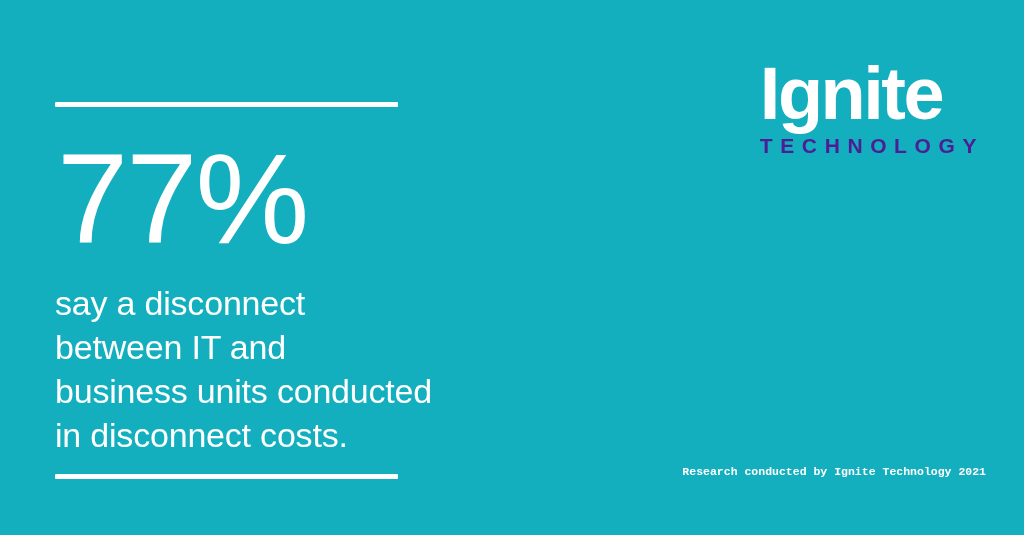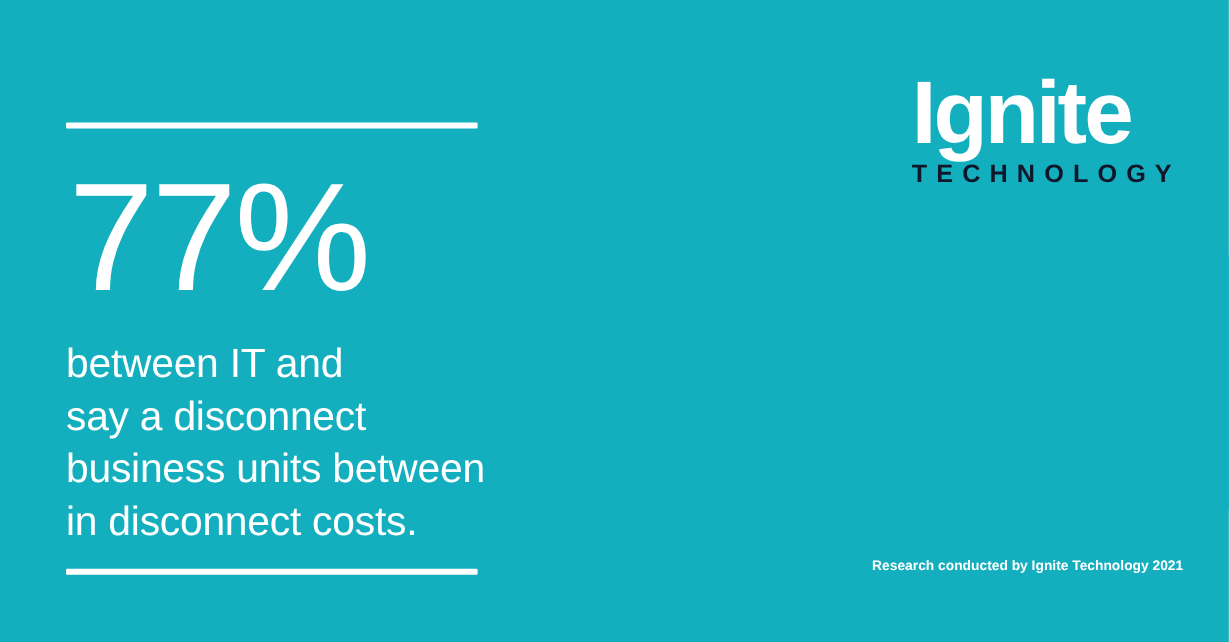--- a/index.html
+++ b/index.html
@@ -79,48 +79,49 @@
     letter-spacing: -2.5px;
     color: #ffffff;
   }
   .logo-sub {
     display: block;
     margin-top: 4px;
     font-size: 21px;
     line-height: 24px;
     font-weight: bold;
     letter-spacing: 7.6px;
-    color: #0f172a;
+    color: #4c1d95;
   }
 
   
   .credit {
     position: absolute;
     right: 54px;
     top: 465px;
     font-size: 11.5px;
     line-height: 14px;
     font-weight: bold;
     color: #ffffff;
     white-space: nowrap;
+    font-family: Liberation Mono, monospace;
   }
 </style>
 </head>
 <body>
 
 <div class="card">
 
   <div class="rule rule-top"></div>
 
   <div class="stat">77%</div>
 
   <div class="statement">
+    <span class="line">say a disconnect</span>
     <span class="line">between IT and</span>
-    <span class="line">say a disconnect</span>
-    <span class="line">business units between</span>
+    <span class="line">business units conducted</span>
     <span class="line">in disconnect costs.</span>
   </div>
 
   <div class="rule rule-bottom"></div>
 
   <div class="logo">
     <span class="logo-word">Ignite</span>
     <span class="logo-sub">TECHNOLOGY</span>
   </div>
 

